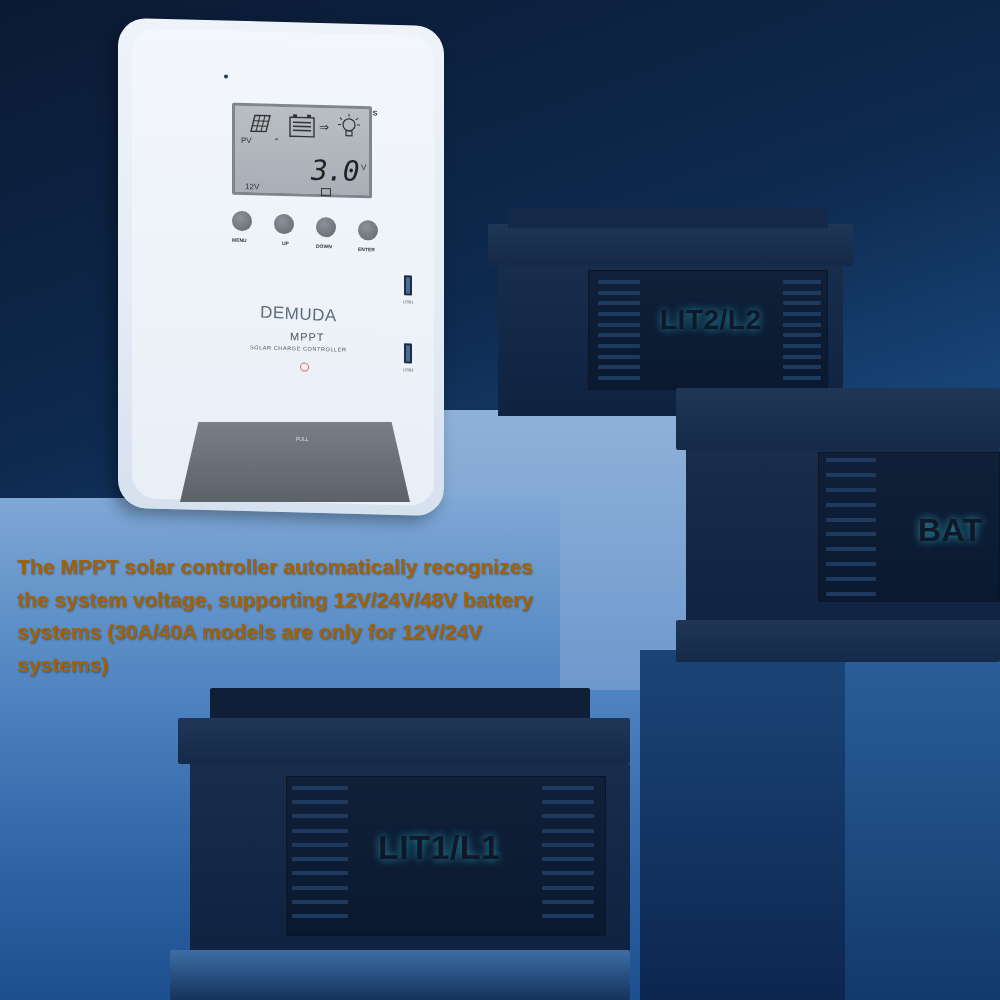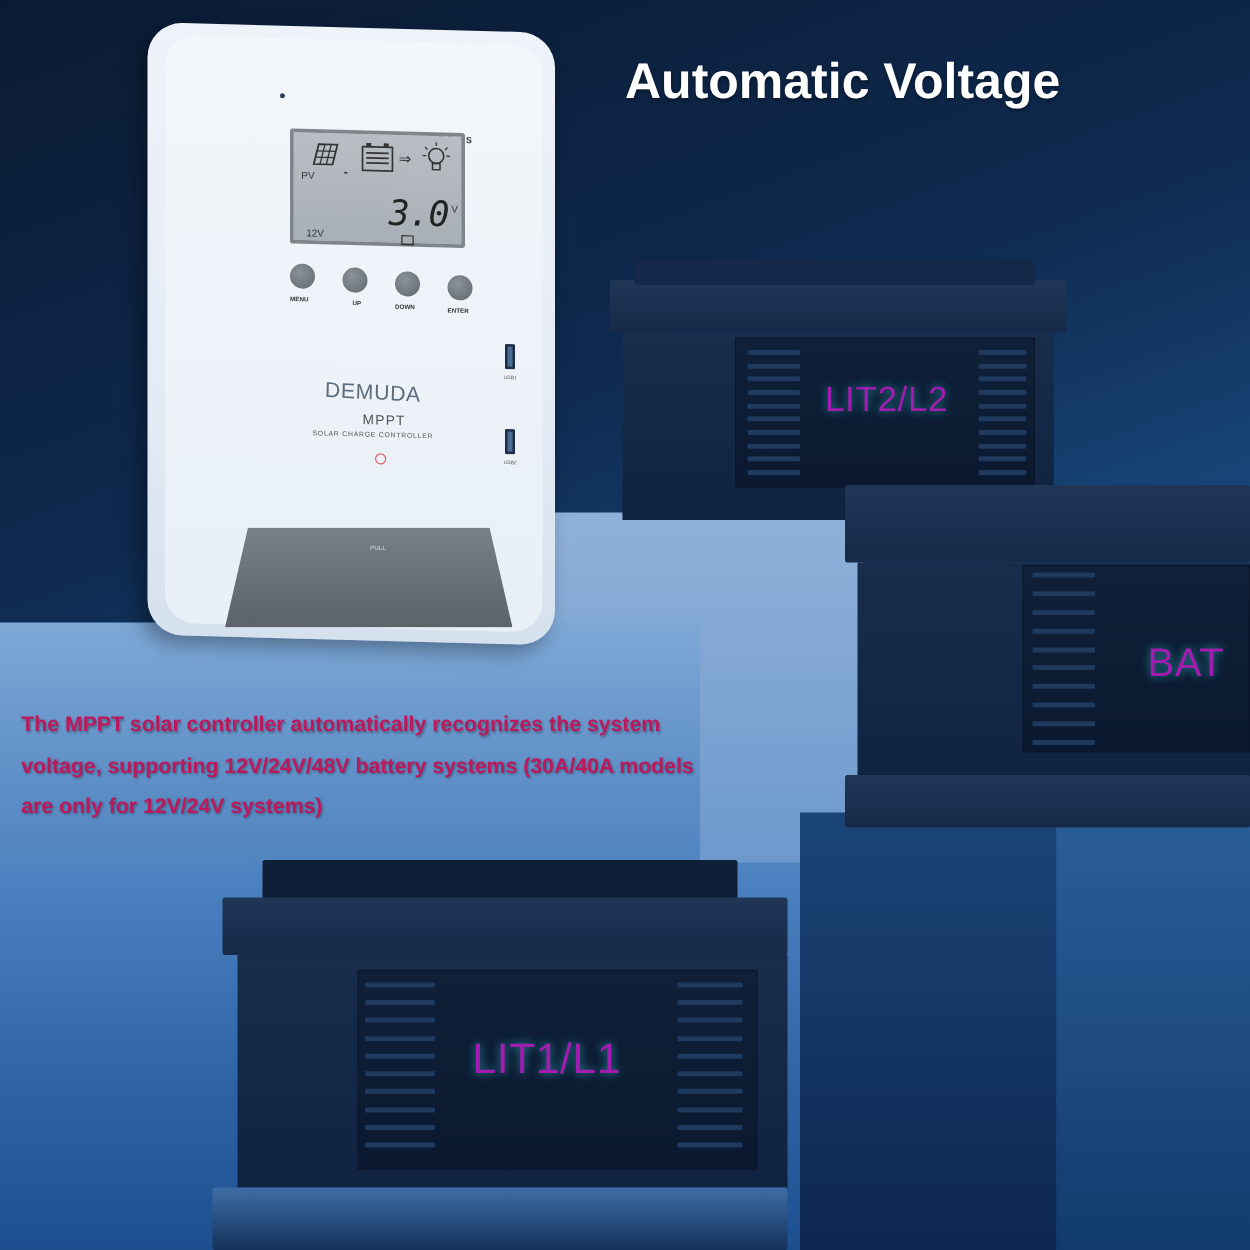--- a/index.html
+++ b/index.html
@@ -85,31 +85,31 @@
   }
   .stand-label { position: absolute; left: 296px; top: 436px; font-size: 5px; color: #ddd; }
 
   
   .battery { position: absolute; }
   .bat-lid { position: absolute; background: linear-gradient(180deg, #1f3657 0%, #152a48 100%); border-radius: 2px; }
   .bat-body { position: absolute; background: linear-gradient(180deg, #172d4b 0%, #0f2341 100%); }
   .bat-panel { position: absolute; background: linear-gradient(180deg, #0f2038 0%, #0a1930 100%); border: 1px solid #0a1528; }
   .vents { position: absolute; display: flex; flex-direction: column; justify-content: space-between; }
   .vent { height: 4px; background: #1e3a5e; border-radius: 1px; }
-  .bat-label { position: absolute; color: #a21caf; font-weight: normal; text-shadow: 0 0 8px rgba(63,228,240,0.6); letter-spacing: 0.5px; }
+  .bat-label { position: absolute; color: #0f172a; font-weight: bold; text-shadow: 0 0 8px rgba(63,228,240,0.6); letter-spacing: 0.5px; }
 
   
   .headline {
     position: absolute; left: 500px; top: 36px; width: 480px;
     font-size: 40px; font-weight: bold; color: #ffffff; line-height: 58px;
     text-shadow: 0 2px 3px rgba(0,0,0,0.4);
   }
   .description {
-    position: absolute; left: 17px; top: 564px; width: 540px;
-    font-size: 17px; font-weight: bold; color: #be185d; line-height: 32.5px;
+    position: absolute; left: 17px; top: 551px; width: 540px;
+    font-size: 21px; font-weight: bold; color: #a16207; line-height: 32.5px;
     text-shadow: 1px 1px 2px rgba(0,0,0,0.35);
   }
 </style>
 </head>
 <body>
 
 <div class="pedestal ped-center"></div>
 <div class="pedestal ped-left-top"></div>
 <div class="pedestal ped-right-block"></div>
 <div class="pedestal ped-right-face"></div>
@@ -258,16 +258,15 @@
   <span class="brand">DEMUDA</span>
   <span class="model">MPPT</span>
   <span class="subtitle">SOLAR CHARGE CONTROLLER</span>
   <div class="logo-mark"></div>
 </div>
 
 <div class="stand"></div>
 <span class="stand-label">PULL</span>
 
 <div class="headline">
-  <div>Automatic Voltage</div>
 </div>
 
 <div class="description">The MPPT solar controller automatically recognizes the system voltage, supporting 12V/24V/48V battery systems (30A/40A models are only for 12V/24V systems)</div>
 
 </body></html>

